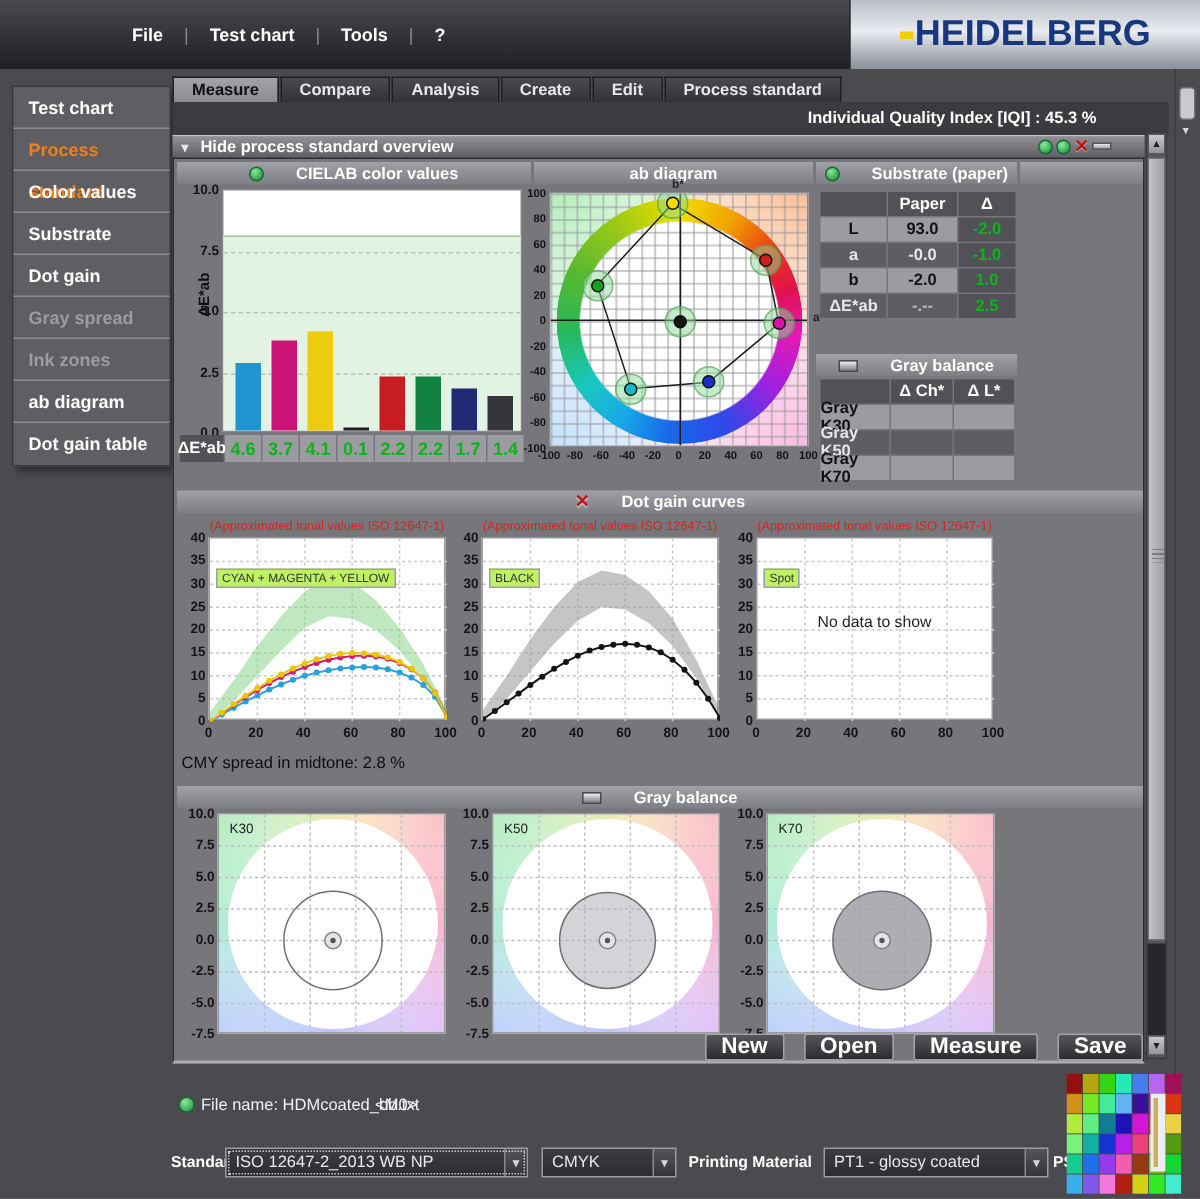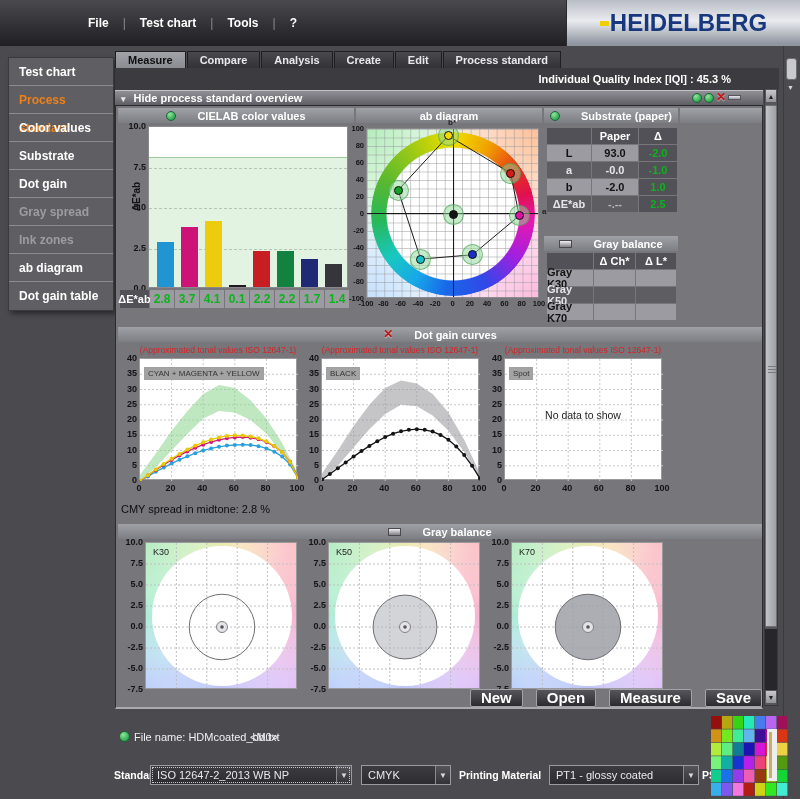--- a/index.html
+++ b/index.html
@@ -110,21 +110,21 @@
   .dark { background:#5d5d62; color:#e6e6ea; }
   .delta { background:#515157; color:#0cb41c; }
   .muted { color:#b9b9bf; }
 
   
   .plot-white { position:absolute; background:#fff; border:1px solid #9a9a9e; }
   .tickcol { position:absolute; }
   .xrow { position:absolute; height:10px; }
   .xtick { position:absolute; width:24px; margin-left:-12px; text-align:center; font-size:9px; font-weight:bold; color:#141416; }
   .redcap { position:absolute; width:200px; text-align:center; font-size:8.5px; color:#d42424; }
-  .inner-label { position:absolute; left:4px; top:8px; background:#a3a3a3; border:1px solid #a0a0a4;
+  .inner-label { position:absolute; left:4px; top:20px; background:#bef264; border:1px solid #a0a0a4;
     padding:0 3px; font-size:8px; color:#333; line-height:11px; }
   .nodata { position:absolute; left:0; top:42%; width:100%; text-align:center; font-size:10.5px; color:#222; }
   #spread-text { left:5px; top:397px; font-size:11px; color:#0e0e10; }
   .gb-plot { position:absolute; border:1px solid #9a9a9e; overflow:hidden;
     background:
       radial-gradient(circle at 0% 0%, rgba(120,220,140,.55), transparent 45%),
       radial-gradient(circle at 50% 0%, rgba(240,230,120,.5), transparent 38%),
       radial-gradient(circle at 100% 0%, rgba(245,130,140,.5), transparent 45%),
       radial-gradient(circle at 0% 50%, rgba(110,230,190,.45), transparent 40%),
       radial-gradient(circle at 0% 100%, rgba(120,160,245,.5), transparent 45%),
@@ -252,21 +252,21 @@
         <div class="cbar" style="left: 32px; height: 59.94px; background: rgb(204, 19, 119);"></div>
         <div class="cbar" style="left: 56px; height: 66.42px; background: rgb(237, 203, 13);"></div>
         <div class="cbar" style="left: 80px; height: 1.62px; background: rgb(29, 29, 31);"></div>
         <div class="cbar" style="left: 104px; height: 35.64px; background: rgb(200, 29, 35);"></div>
         <div class="cbar" style="left: 128px; height: 35.64px; background: rgb(19, 129, 63);"></div>
         <div class="cbar" style="left: 152px; height: 27.54px; background: rgb(32, 42, 116);"></div>
         <div class="cbar" style="left: 176px; height: 22.68px; background: rgb(53, 53, 59);"></div>
       </div>
     <div id="cielab-valrow" class="abs">
       <div id="cielab-rowlabel">ΔE*ab</div>
-    <div class="vcell">2.8</div>
+    <div class="vcell">4.6</div>
         <div class="vcell">3.7</div>
         <div class="vcell">4.1</div>
         <div class="vcell">0.1</div>
         <div class="vcell">2.2</div>
         <div class="vcell">2.2</div>
         <div class="vcell">1.7</div>
         <div class="vcell">1.4</div>
       </div>
 
     <div id="ab-blab" class="abs">b*</div>

